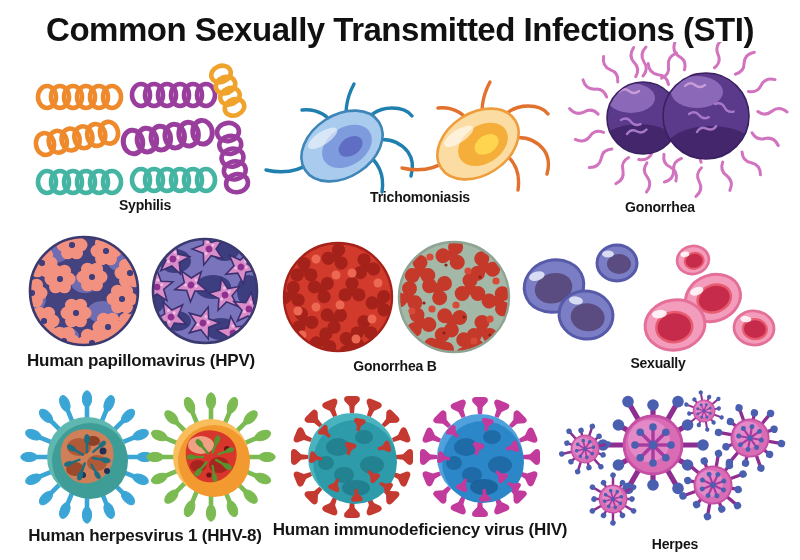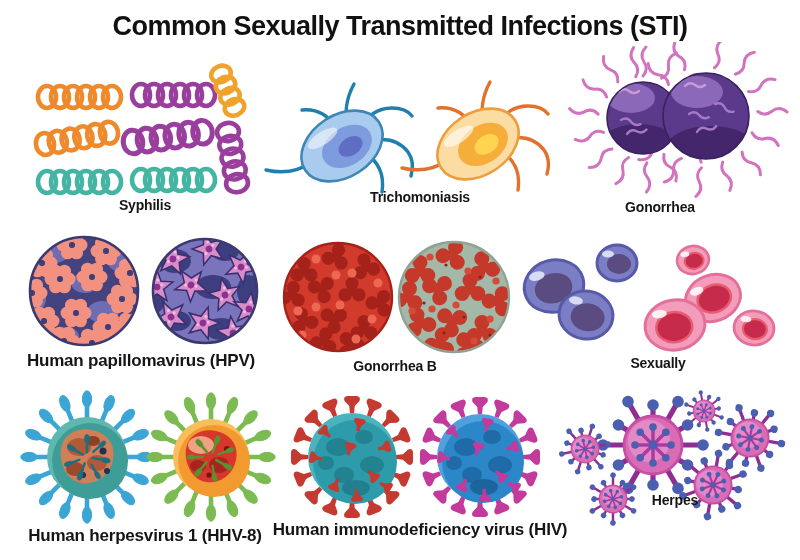--- a/index.html
+++ b/index.html
@@ -1,20 +1,20 @@
 <!DOCTYPE html>
 <html><head>
 <meta charset="utf-8">
 <style>
   html,body{margin:0;padding:0;background:#fff;}
   #stage{position:relative;width:800px;height:560px;background:#ffffff;overflow:hidden;
          font-family:"Liberation Sans",sans-serif;}
   .abs{position:absolute;}
   .title{position:absolute;left:0;top:11px;width:800px;text-align:center;
-         font-size:27px;font-weight:bold;color:#111;letter-spacing:-0.5px;}
+         font-size:33px;font-weight:bold;color:#111;letter-spacing:-0.5px;}
   .lbl{position:absolute;text-align:center;font-weight:bold;color:#151515;letter-spacing:-0.2px;}
   .lbl.big{font-size:14px;}
   .lbl.sm{font-size:17px;}
 </style>
 </head>
 <body>
 
 <div id="stage">
 
   <div class="title">Common Sexually Transmitted Infections (STI)</div>
@@ -582,15 +582,15 @@
   </svg>
 
   <div class="lbl big" style="left:45px;top:197px;width:200px">Syphilis</div>
   <div class="lbl big" style="left:320px;top:189px;width:200px">Trichomoniasis</div>
   <div class="lbl big" style="left:560px;top:199px;width:200px">Gonorrhea</div>
   <div class="lbl sm" style="left:16px;top:351px;width:250px">Human papillomavirus (HPV)</div>
   <div class="lbl big" style="left:295px;top:358px;width:200px">Gonorrhea B</div>
   <div class="lbl big" style="left:558px;top:355px;width:200px">Sexually</div>
   <div class="lbl sm" style="left:20px;top:526px;width:250px">Human herpesvirus 1 (HHV-8)</div>
   <div class="lbl sm" style="left:270px;top:520px;width:300px">Human immunodeficiency virus (HIV)</div>
-  <div class="lbl big" style="left:575px;top:492px;width:200px">Herpes</div>
+  <div class="lbl big" style="left:575px;top:536px;width:200px">Herpes</div>
 
 </div>
 
 </body></html>

